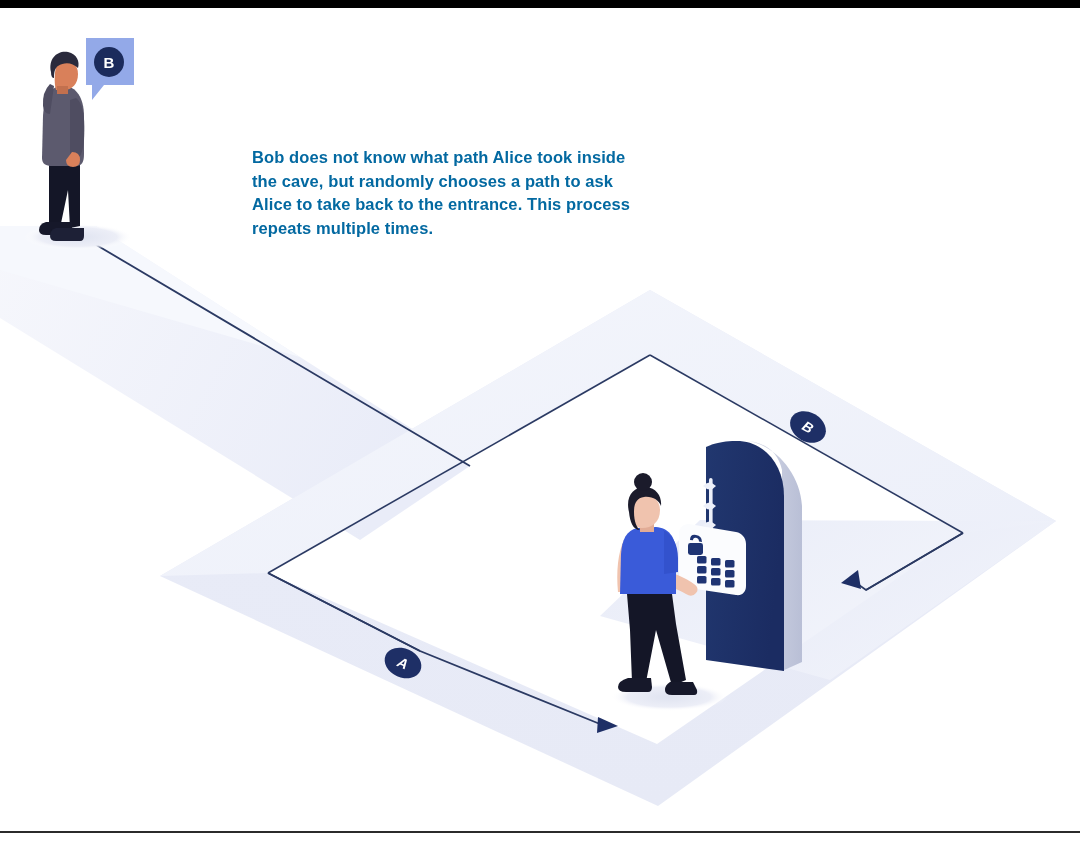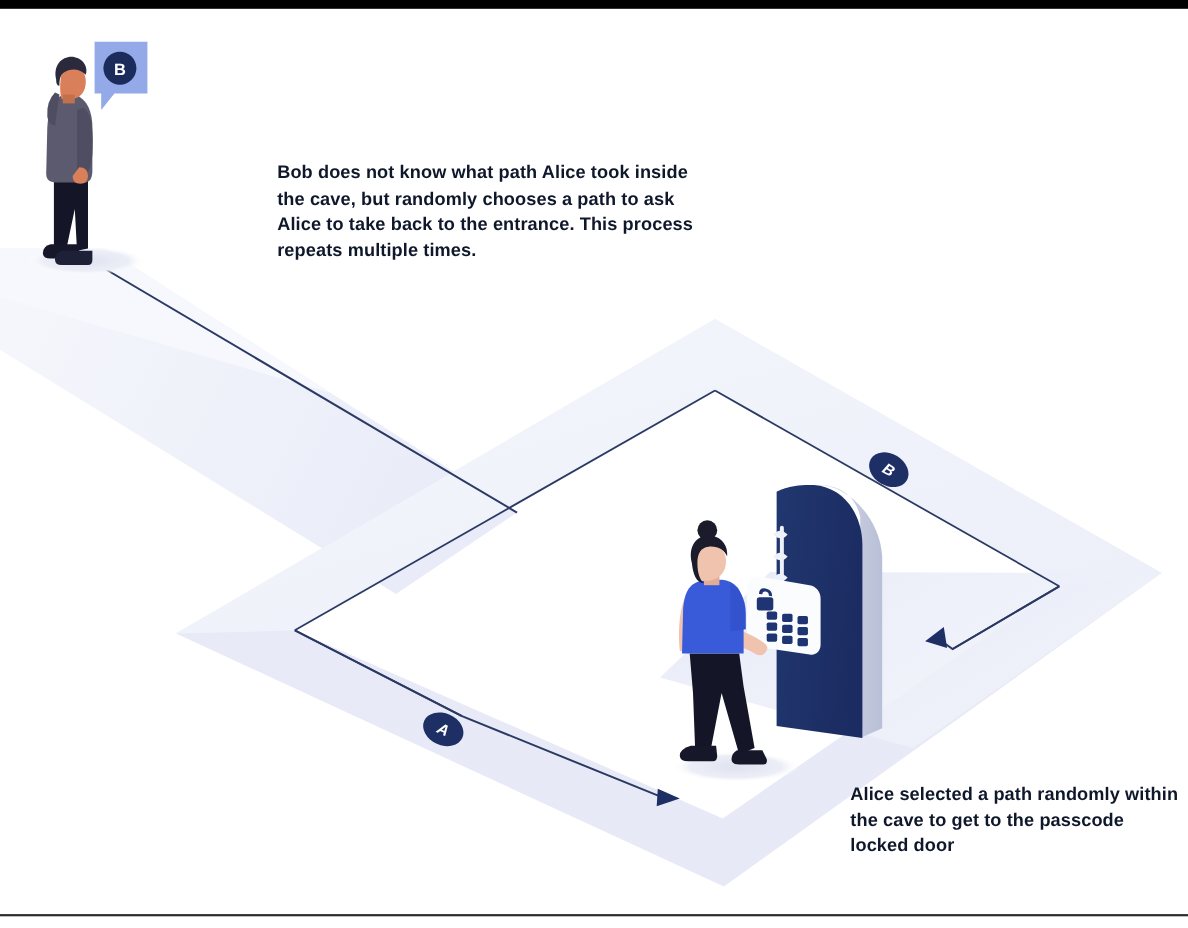--- a/index.html
+++ b/index.html
@@ -2,21 +2,21 @@
 <html><head>
 <meta charset="utf-8">
 <style>
   html,body{margin:0;padding:0;background:#ffffff;}
   body{width:1080px;height:844px;overflow:hidden;
        font-family:"Liberation Sans","DejaVu Sans",sans-serif;}
   #stage{position:relative;width:1080px;height:844px;background:#ffffff;}
   #topbar{position:absolute;left:0;top:0;width:1080px;height:8px;background:#000000;}
   #bottomrule{position:absolute;left:0;top:831px;width:1080px;height:2px;background:#2b2b2b;}
   svg.layer{position:absolute;left:0;top:0;width:1080px;height:844px;}
-  .caption{position:absolute;color:#0f172a;font-weight:bold;font-size:16.5px;
+  .caption{position:absolute;color:#0369a1;font-weight:bold;font-size:16.5px;
            line-height:23.5px;letter-spacing:.1px;}
   #caption-bob{left:252px;top:146px;width:400px;}
   #caption-alice{left:773px;top:711px;width:300px;}
 </style>
 </head>
 <body>
 
 <div id="stage">
 
   <div id="topbar"></div>
@@ -257,16 +257,15 @@
     </g>
 
     <g transform="translate(808,427) rotate(31)">
       <ellipse cx="0" cy="0" rx="19" ry="14.5" fill="#1e2f66"></ellipse>
       <text x="0" y="5" text-anchor="middle" font-family="Liberation Sans, sans-serif" font-size="14" font-style="italic" font-weight="bold" fill="#ffffff">B</text>
     </g>
   </svg>
 
   <div class="caption" id="caption-bob">Bob does not know what path Alice took inside the cave, but randomly chooses a path to ask Alice to take back to the entrance. This process repeats multiple times.</div>
 
-  <div class="caption" id="caption-alice">Alice selected a path randomly within the cave to get to the passcode locked door</div>
 
   <div id="bottomrule"></div>
 </div>
 
 </body></html>

